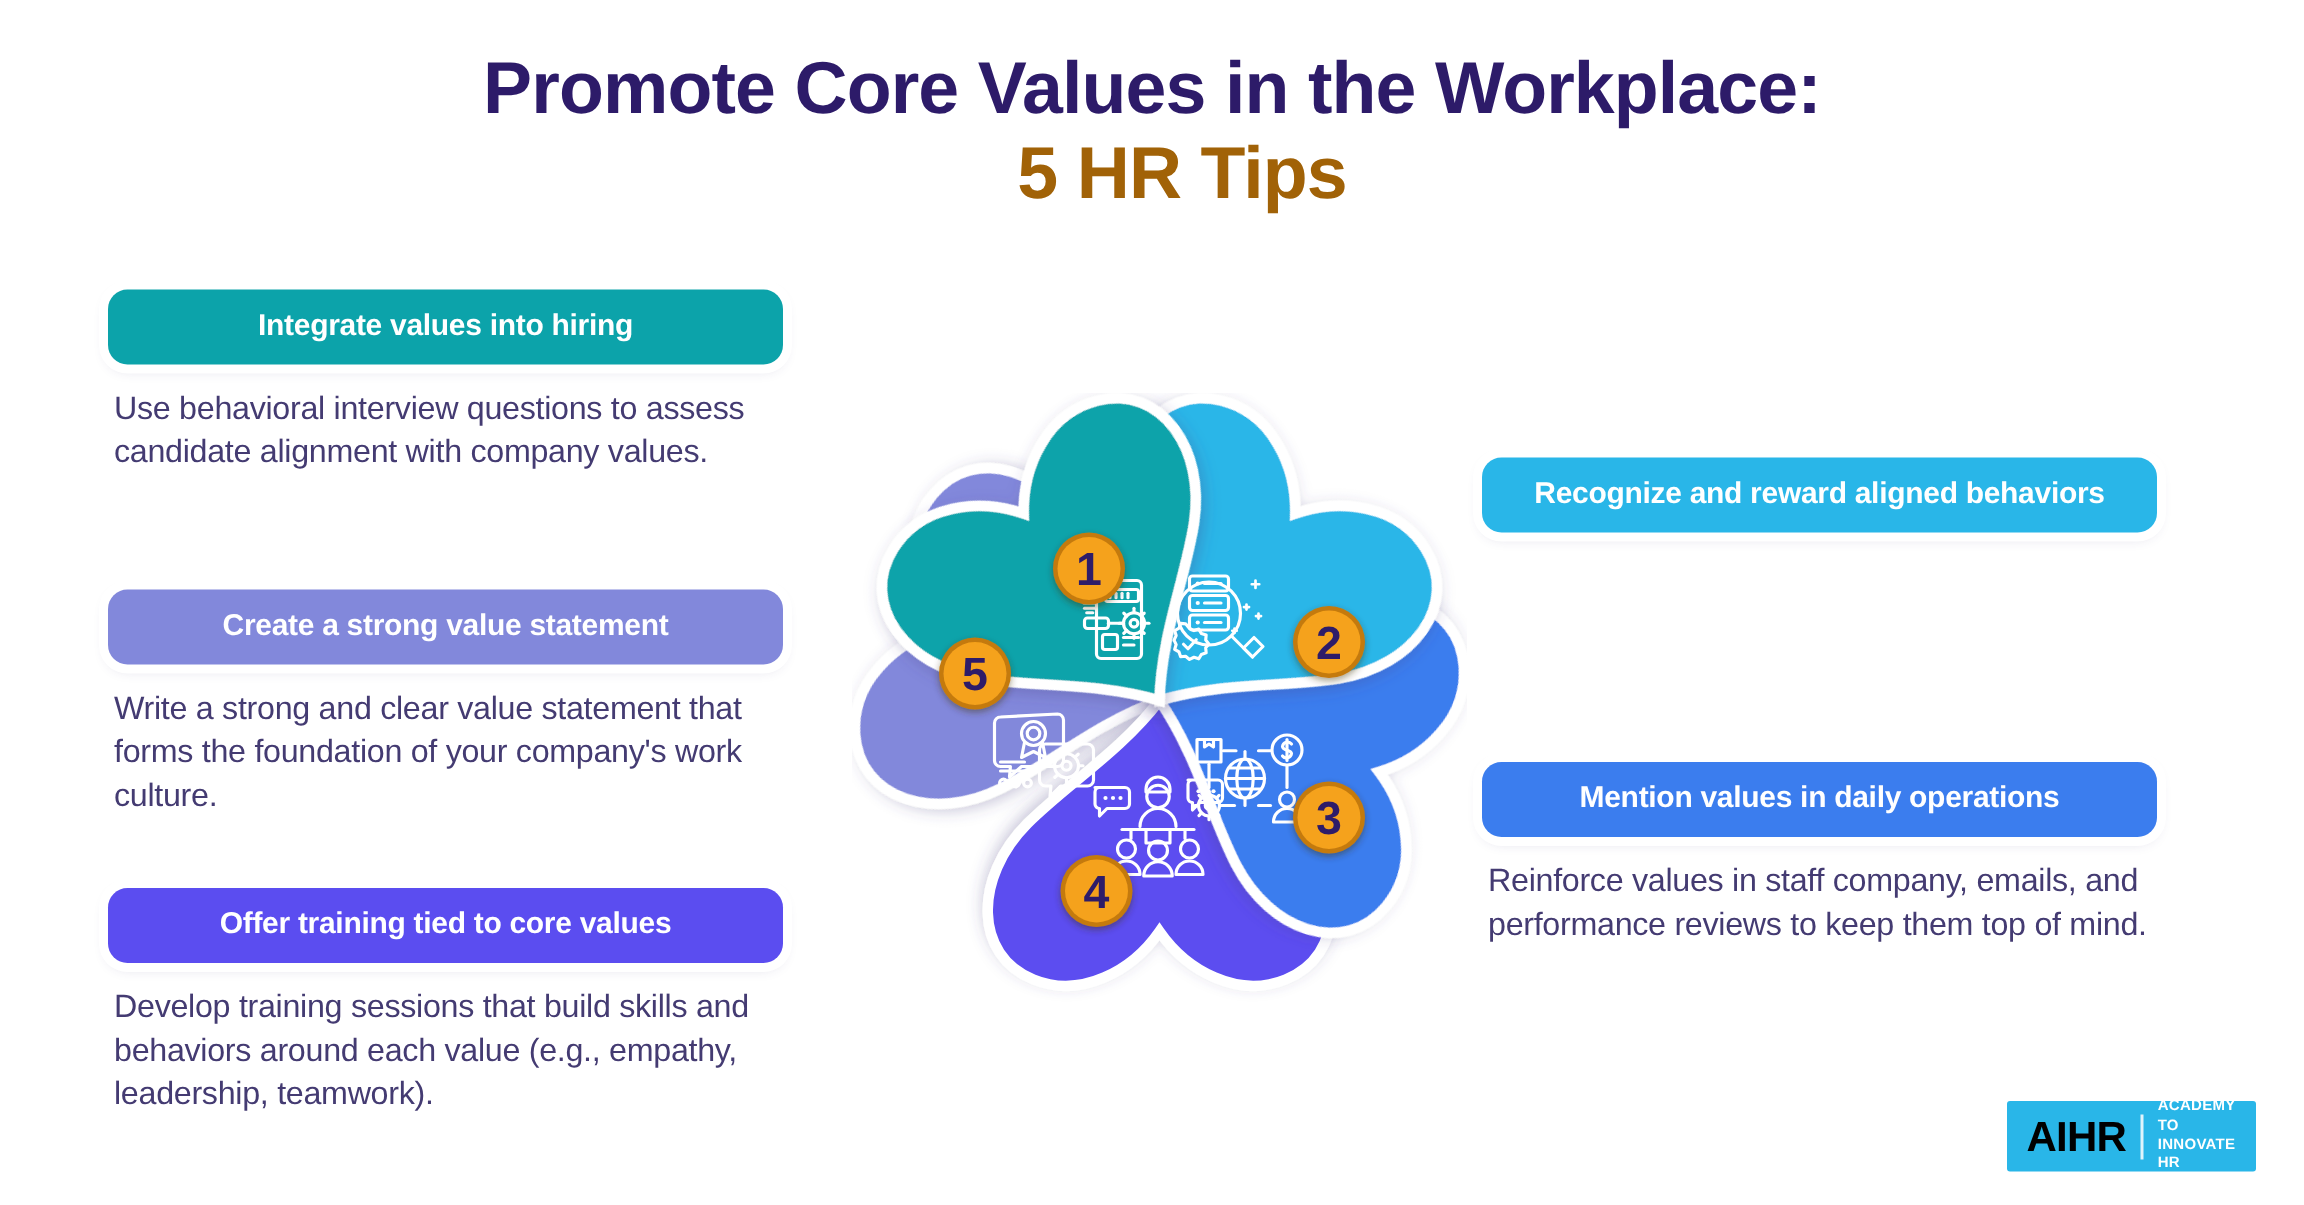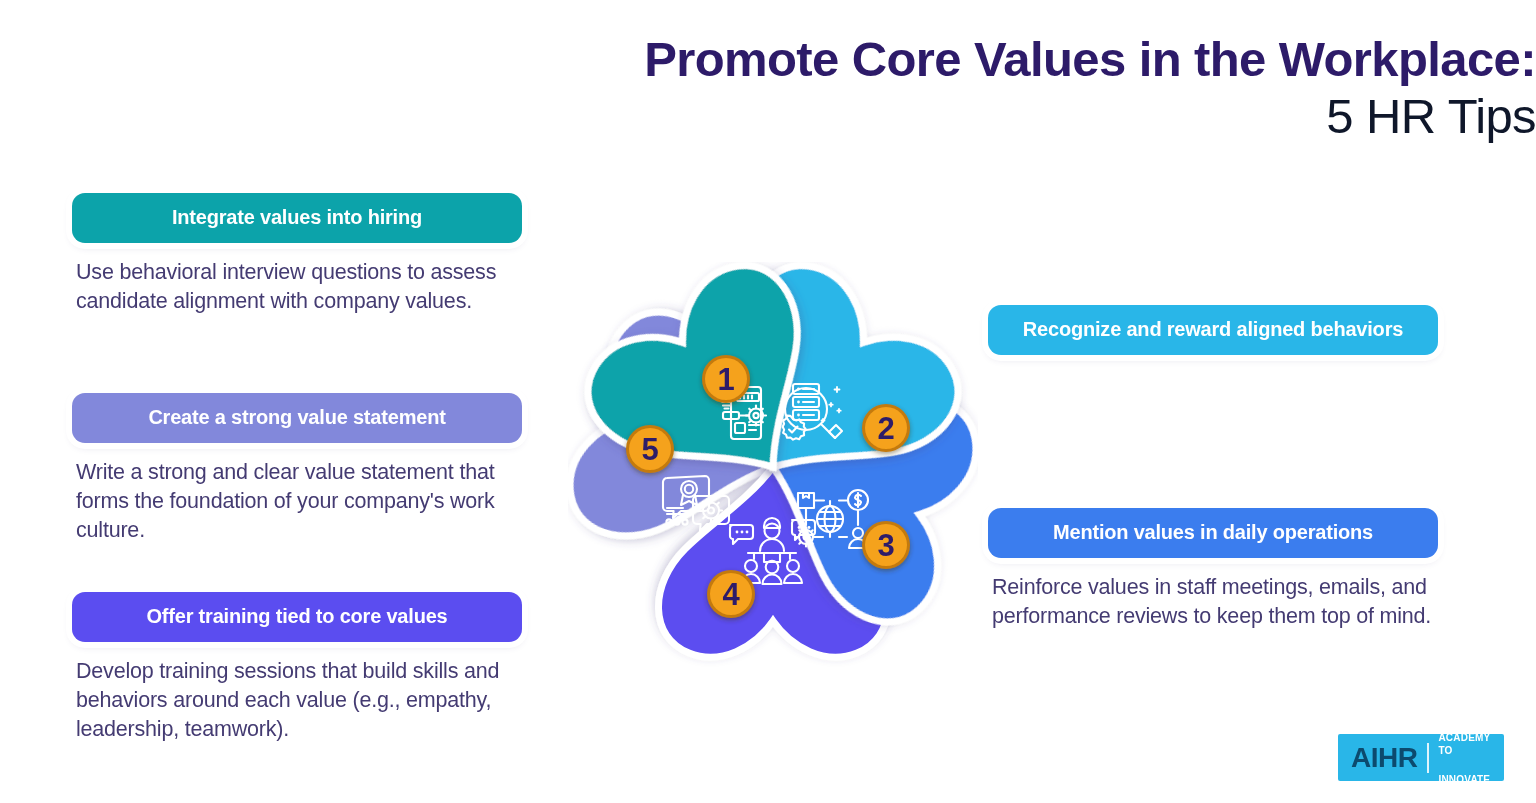--- a/index.html
+++ b/index.html
@@ -15,36 +15,36 @@
     font-family: "Liberation Sans", sans-serif;
     -webkit-font-smoothing: antialiased;
   }
 
   
   #title-block {
     position: absolute;
     left: 0;
     top: 32px;
     width: 1536px;
-    text-align: right;
+    text-align: center;
   }
   #title-line1 {
     display: block;
     font-size: 49px;
     font-weight: bold;
     color: #2D1B69;
     letter-spacing: -0.6px;
     line-height: 1.12;
     white-space: nowrap;
   }
   #title-line2 {
     display: block;
     font-size: 49px;
-    font-weight: normal;
-    color: #0f172a;
+    font-weight: bold;
+    color: #a16207;
     letter-spacing: -0.6px;
     line-height: 1.22;
     white-space: nowrap;
     padding-left: 40px;
   }
 
   
   .tip-card {
     position: absolute;
     width: 450px;
@@ -99,41 +99,41 @@
     width: 166px;
     height: 47px;
     background: #29B6E8;
     border-radius: 2px;
     display: flex;
     align-items: center;
     padding: 0 13px;
     box-sizing: border-box;
   }
   #logo-mark {
-    color: #0c4a6e;
+    color: #000000;
     font-size: 28px;
     font-weight: bold;
     letter-spacing: -0.5px;
     line-height: 1;
   }
   #logo-divider {
     width: 2px;
     height: 30px;
     background: rgba(255,255,255,0.85);
     margin: 0 9px 0 10px;
     flex: 0 0 auto;
   }
   #logo-tagline {
     color: #ffffff;
     font-size: 10px;
     font-weight: bold;
     line-height: 1.28;
     letter-spacing: 0.2px;
   }
-  #logo-tagline span { display: block; margin-top: 16px; }
+  #logo-tagline span { display: block; }
 </style>
 </head>
 <body>
 
 <div id="title-block">
   <span id="title-line1">Promote Core Values in the Workplace:</span>
   <span id="title-line2">5 HR Tips</span>
 </div>
 
 <div class="tip-card left" style="top:193px;">
@@ -150,21 +150,21 @@
   <div class="tip-header" style="background: rgb(91, 77, 240);">Offer training tied to core values</div>
   <div class="tip-body" style="color: rgb(68, 59, 114);">Develop training sessions that build skills and behaviors around each value (e.g., empathy, leadership, teamwork).</div>
 </div>
 
 <div class="tip-card right" style="top:289px;">
   <div class="tip-header" style="background: rgb(41, 182, 232);">Recognize and reward aligned behaviors</div>
 </div>
 
 <div class="tip-card right" style="top:492px;">
   <div class="tip-header" style="background: rgb(59, 125, 238);">Mention values in daily operations</div>
-  <div class="tip-body" style="color: rgb(68, 59, 114);">Reinforce values in staff meetings, emails, and performance reviews to keep them top of mind.</div>
+  <div class="tip-body" style="color: rgb(68, 59, 114);">Reinforce values in staff company, emails, and performance reviews to keep them top of mind.</div>
 </div>
 
 <div id="flower">
 <svg width="410" height="410" viewBox="0 0 410 410" xmlns="http://www.w3.org/2000/svg">
   <defs>
 
     <path id="petal-path" d="M 0 0
          C -26 -34 -62 -56 -88 -82
          C -124 -118 -124 -170 -84 -186
          C -52 -199 -18 -180 0 -154

